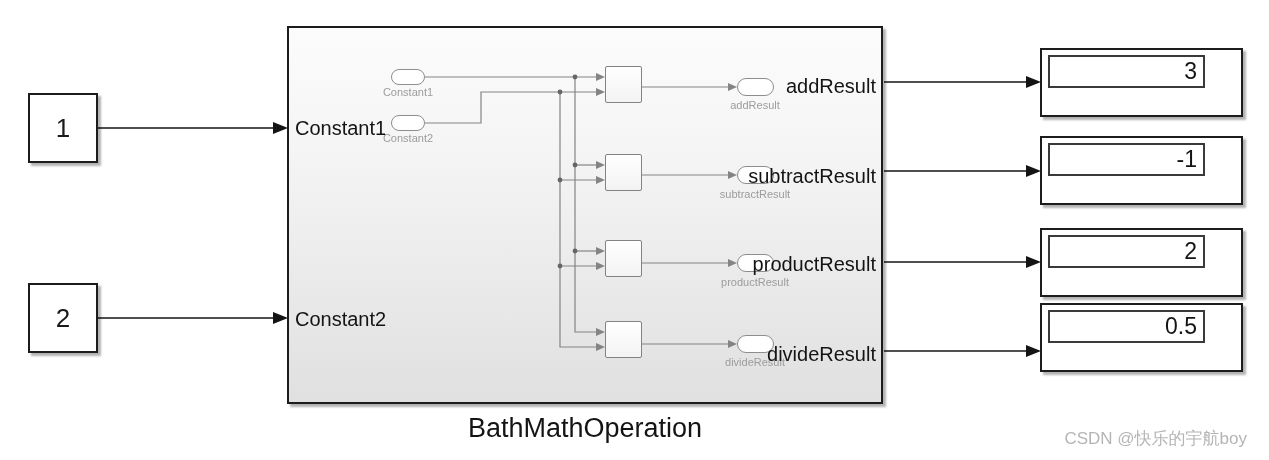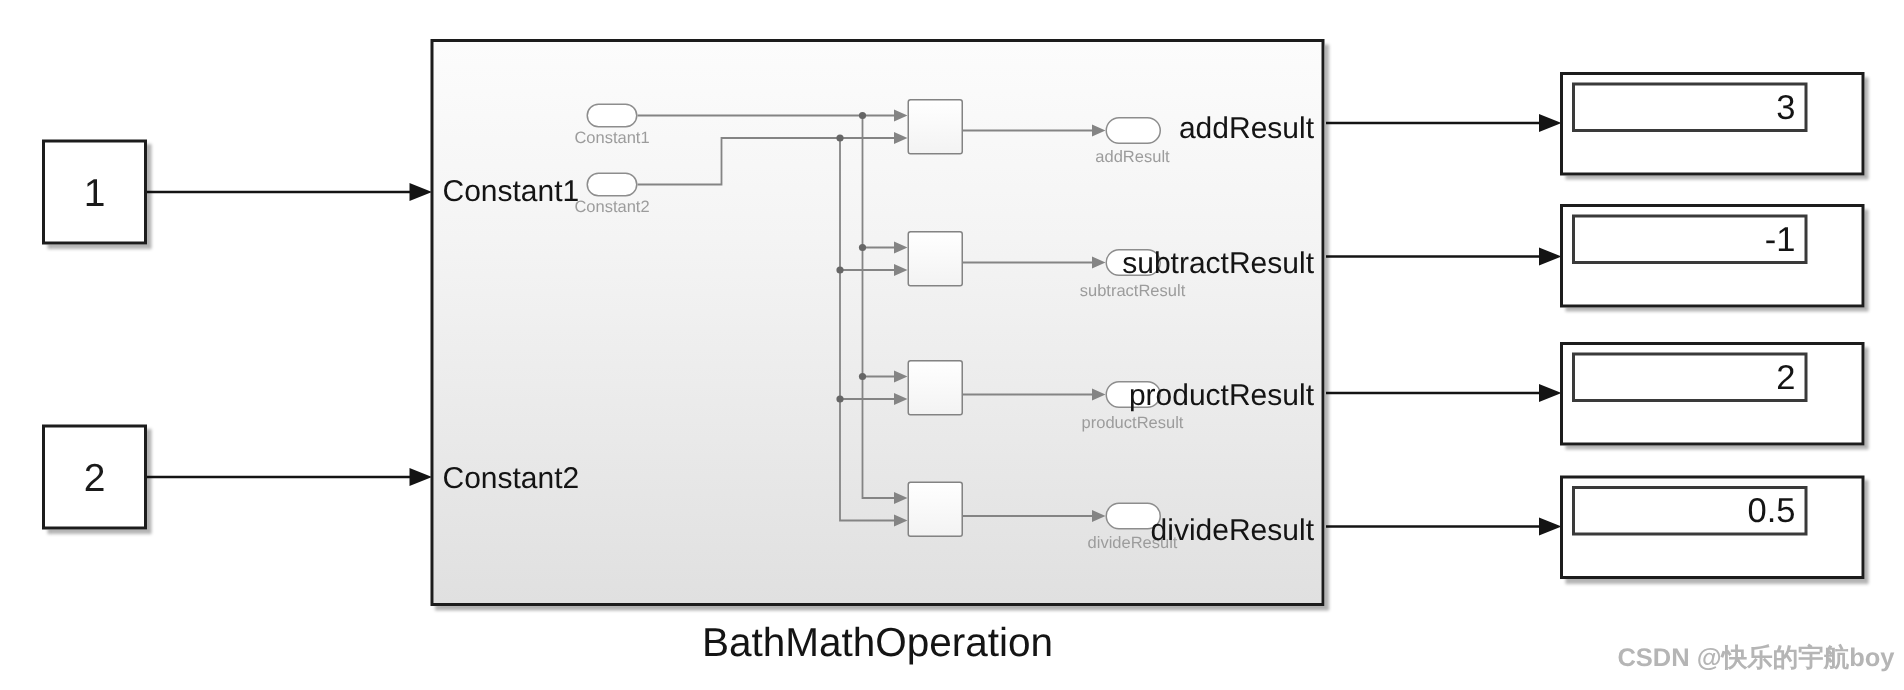--- a/index.html
+++ b/index.html
@@ -115,42 +115,41 @@
     left:1040px;
     width:203px; height:69px;
     background:#ffffff;
     border:2px solid #1c1c1c;
     box-shadow:3px 3px 2px rgba(0,0,0,0.30);
     z-index:2;
   }
   .disp-1 { top:48px; }
   .disp-2 { top:136px; }
   .disp-3 { top:228px; }
-  .disp-4 { top:317px;padding-left:47px; }
+  .disp-4 { top:303px;padding-left:47px; }
   .display-field {
     position:absolute;
     left:6px; top:5px;
     width:157px; height:33px;
     border:2px solid #3a3a3a;
     background:#ffffff;
     text-align:right;
     font-size:23px; line-height:29px;
     color:#141414;
     padding-right:6px;
   }
 
   
   .watermark {
     position:absolute;
-    right:6px; top:427px;
+    right:22px; top:427px;
     font-size:17px;
     color:#b5b5b5;
     text-shadow:1px 1px 0 #ffffff;
     white-space:nowrap;
-    font-weight:bold;
   }
 </style>
 </head>
 <body>
 
 <div class="canvas">
 
   <svg class="wire-layer" width="1269" height="460">
     <g stroke="#141414" stroke-width="1.6" fill="none">
       <path d="M98,128 H274"></path>

